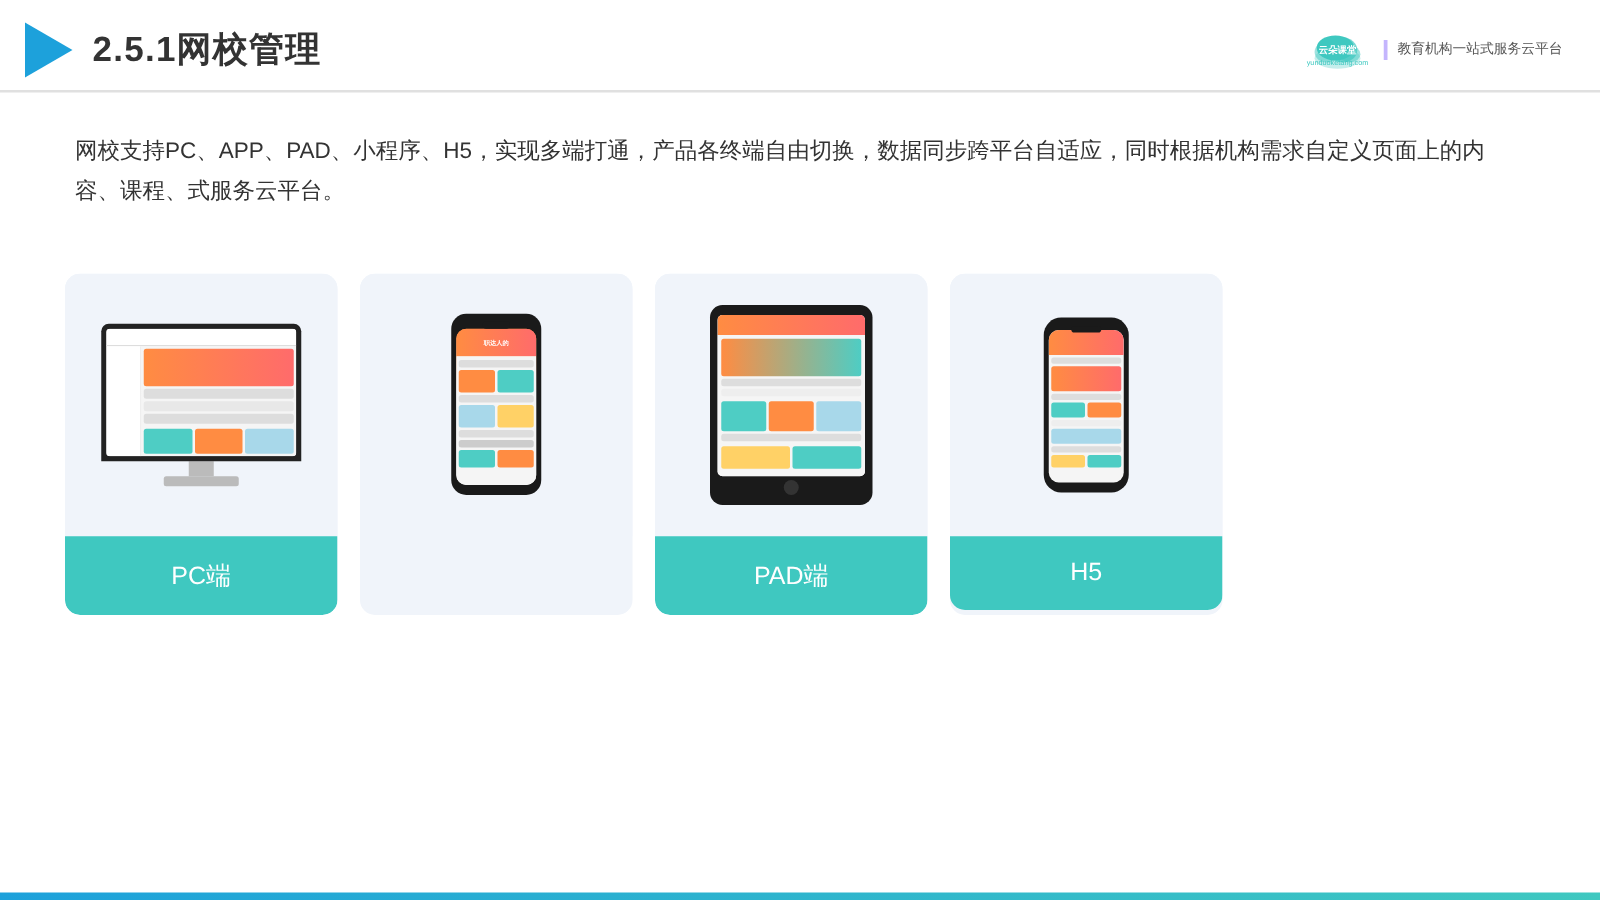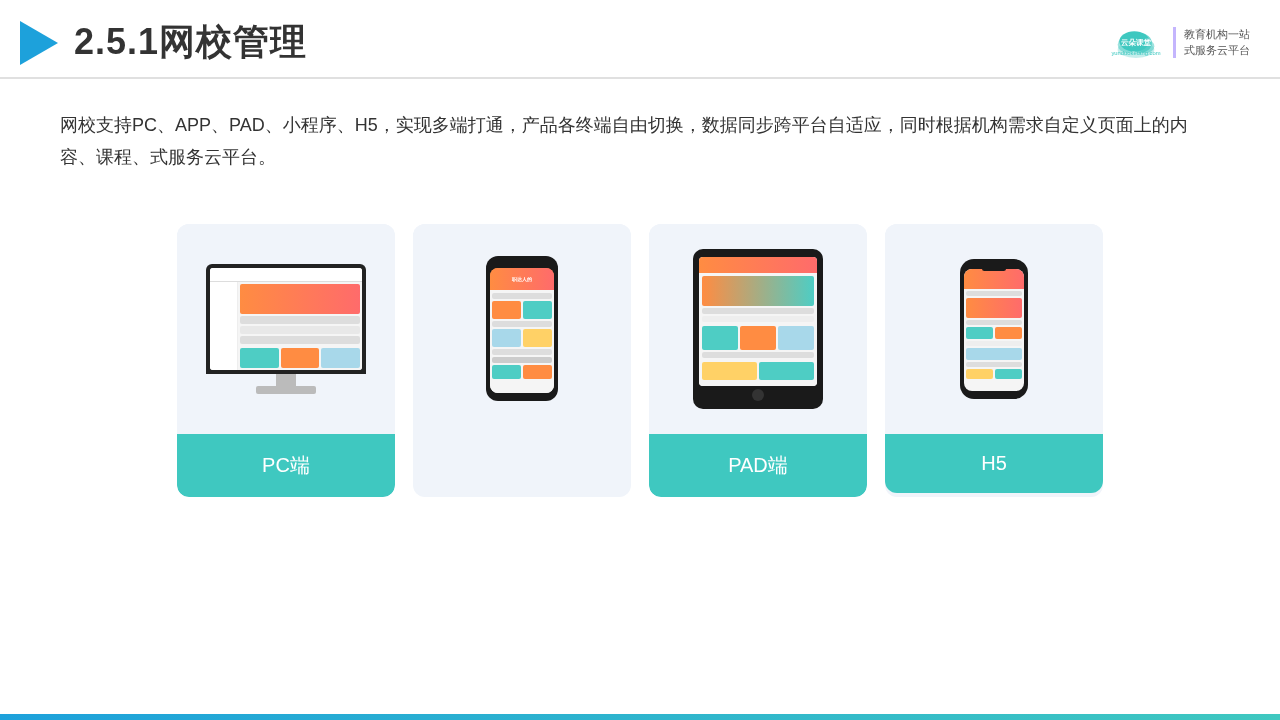--- a/index.html
+++ b/index.html
@@ -26,21 +26,21 @@
       gap: 16px;
     }
     .logo-triangle {
       width: 0;
       height: 0;
       border-top: 22px solid transparent;
       border-bottom: 22px solid transparent;
       border-left: 38px solid #1da1db;
     }
     .page-title {
-      font-size: 36px;
+      font-size: 28px;
       font-weight: 600;
       color: #333;
       letter-spacing: 1px;
     }
     .header-right {
       display: flex;
       align-items: center;
       gap: 8px;
     }
     .brand-logo {
@@ -48,43 +48,42 @@
       flex-direction: column;
       align-items: center;
       text-decoration: underline;
     }
     .brand-icon {
       width: 50px;
       height: 36px;
     }
     .brand-tagline {
       display: flex;
-      flex-direction: column;
       font-size: 11px;
       color: #555;
       line-height: 1.4;
       border-left: 3px solid #c4b5fd;
       padding-left: 8px;
       margin-left: 4px;
     }
 
     
     .description {
       padding: 30px 60px 20px 60px;
       font-size: 18px;
       color: #333;
       line-height: 1.8;
     }
 
     
     .cards-container {
       display: flex;
-      justify-content: center;
+      justify-content: flex-start;
       gap: 18px;
-      padding: 20px 20px;
+      padding: 20px 52px;
       margin-top: 10px;
     }
 
     .card {
       width: 218px;
       background: #f0f4fa;
       border-radius: 12px;
       overflow: hidden;
       display: flex;
       flex-direction: column;

